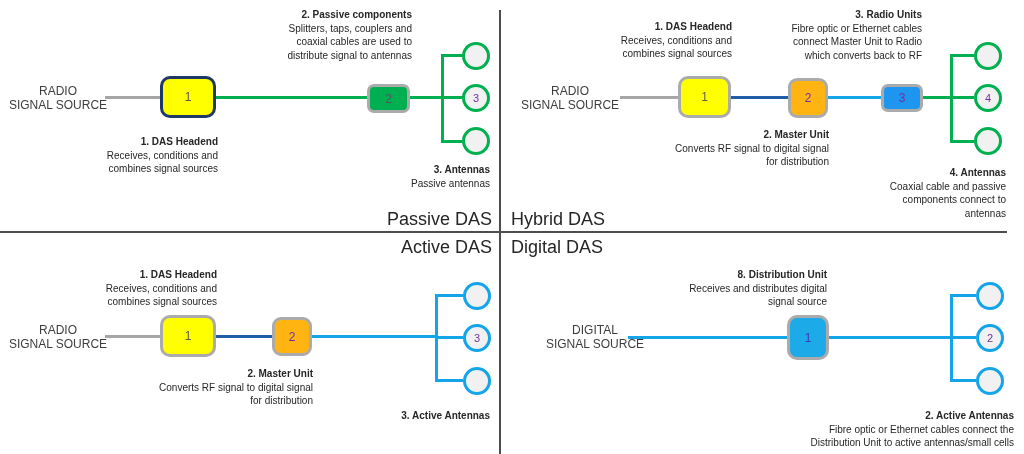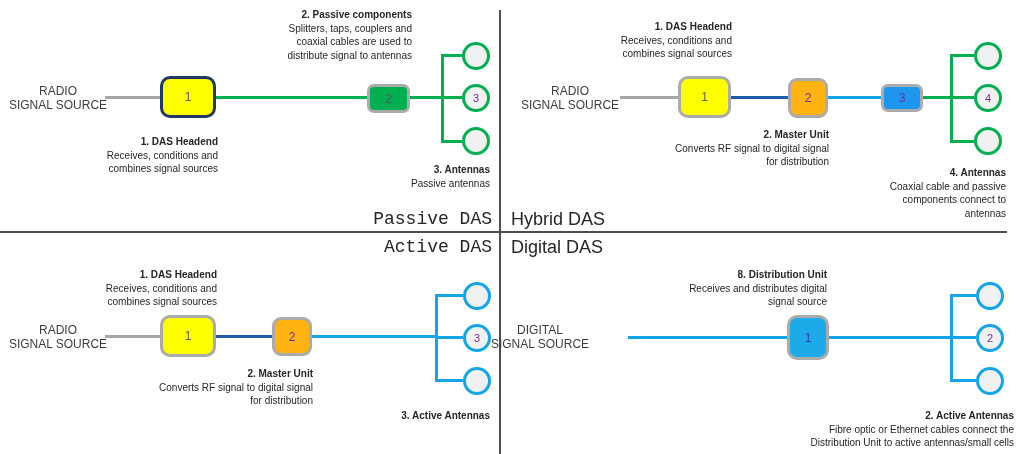--- a/index.html
+++ b/index.html
@@ -37,21 +37,21 @@
   .c-green{border:3px solid #00b050;}
   .c-lblue{border:3px solid #14a5e8;}
   .ann{position:absolute;text-align:right;font-size:10px;line-height:13.5px;}
   .ann .t{font-weight:bold;white-space:pre-line;}
   .ann .b{white-space:pre-line;}
   .src{
     position:absolute;text-align:center;font-size:12px;line-height:14px;
     color:#3d3d3d;white-space:pre-line;
   }
   .quad-label{position:absolute;font-size:18px;color:#262626;white-space:nowrap;}
-  .ql-right{text-align:right;font-family:Liberation Mono, monospace;}
+  .ql-right{text-align:right;}
 </style>
 </head>
 <body>
 
 <div id="stage">
 
   <div class="divider" style="left:499px;top:10px;width:2px;height:444px;"></div>
   <div class="divider" style="left:0;top:231px;width:1007px;height:2px;"></div>
 
   <div class="quad-label ql-right" style="right:532px;top:209px;">Passive DAS</div>
@@ -117,20 +117,26 @@
   <div class="circle c-green" style="left:974px;top:42px;"></div>
   <div class="circle c-green" style="left:974px;top:84px;">
     <span>4</span>
   </div>
   <div class="circle c-green" style="left:974px;top:127px;"></div>
   <div class="ann" style="right:292px;top:20px;">
     <div class="t">1. DAS Headend</div>
     <div class="b">Receives, conditions and
 combines signal sources</div>
   </div>
+  <div class="ann" style="right:102px;top:8px;">
+    <div class="t">3. Radio Units</div>
+    <div class="b">Fibre optic or Ethernet cables
+connect Master Unit to Radio
+which converts back to RF</div>
+  </div>
   <div class="ann" style="right:195px;top:128px;">
     <div class="t">2. Master Unit</div>
     <div class="b">Converts RF signal to digital signal
 for distribution</div>
   </div>
   <div class="ann" style="right:18px;top:166px;">
     <div class="t">4. Antennas</div>
     <div class="b">Coaxial cable and passive
 components connect to
 antennas</div>
@@ -163,21 +169,21 @@
   </div>
   <div class="ann" style="right:711px;top:367px;">
     <div class="t">2. Master Unit</div>
     <div class="b">Converts RF signal to digital signal
 for distribution</div>
   </div>
   <div class="ann" style="right:534px;top:409px;margin-left:12px;">
     <div class="t">3. Active Antennas</div>
   </div>
 
-  <div class="src" style="left:485px;top:323px;width:110px;">DIGITAL
+  <div class="src" style="left:540px;top:323px;width:110px;">DIGITAL
 SIGNAL SOURCE</div>
   <div class="line lblue" style="left:628px;top:336px;width:161px;"></div>
   <div class="box f-cyan b-grayborder n-indigo" style="left:787px;top:315px;width:42px;height:45px;">
     <span>1</span>
   </div>
   <div class="line lblue" style="left:829px;top:336px;width:123px;"></div>
   <div class="vline lblue" style="left:950px;top:294px;height:88px;"></div>
   <div class="line lblue" style="left:952px;top:294px;width:24px;"></div>
   <div class="line lblue" style="left:952px;top:336px;width:24px;"></div>
   <div class="line lblue" style="left:952px;top:379px;width:24px;"></div>

